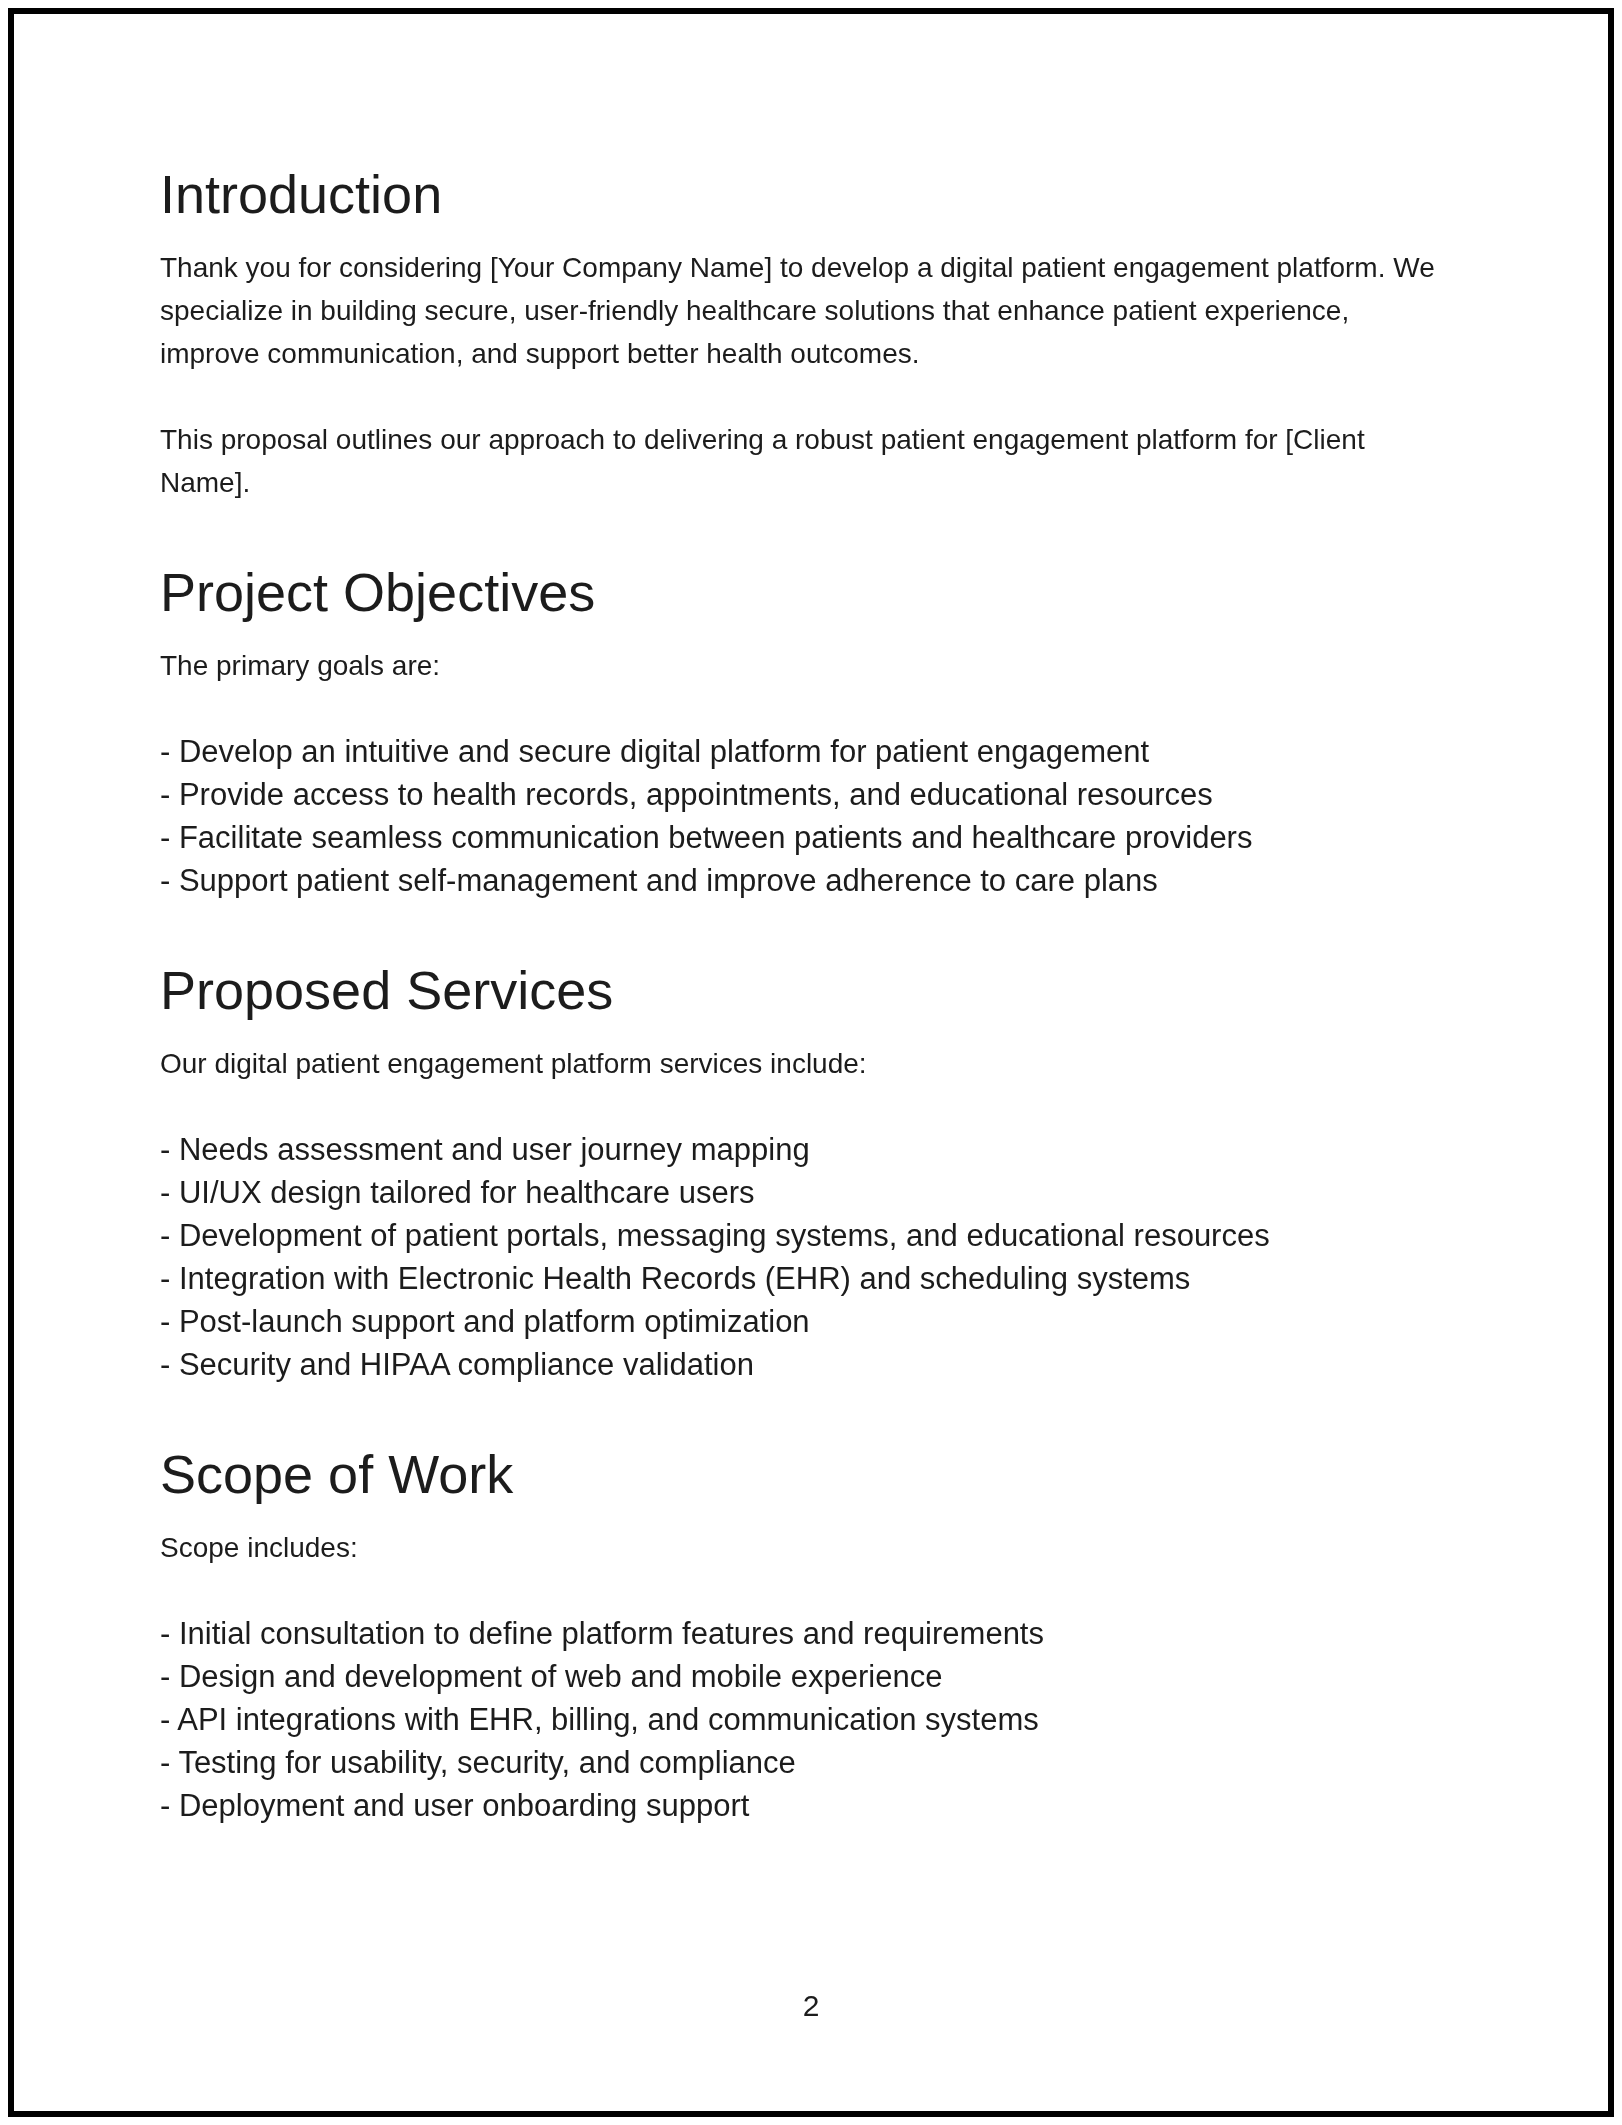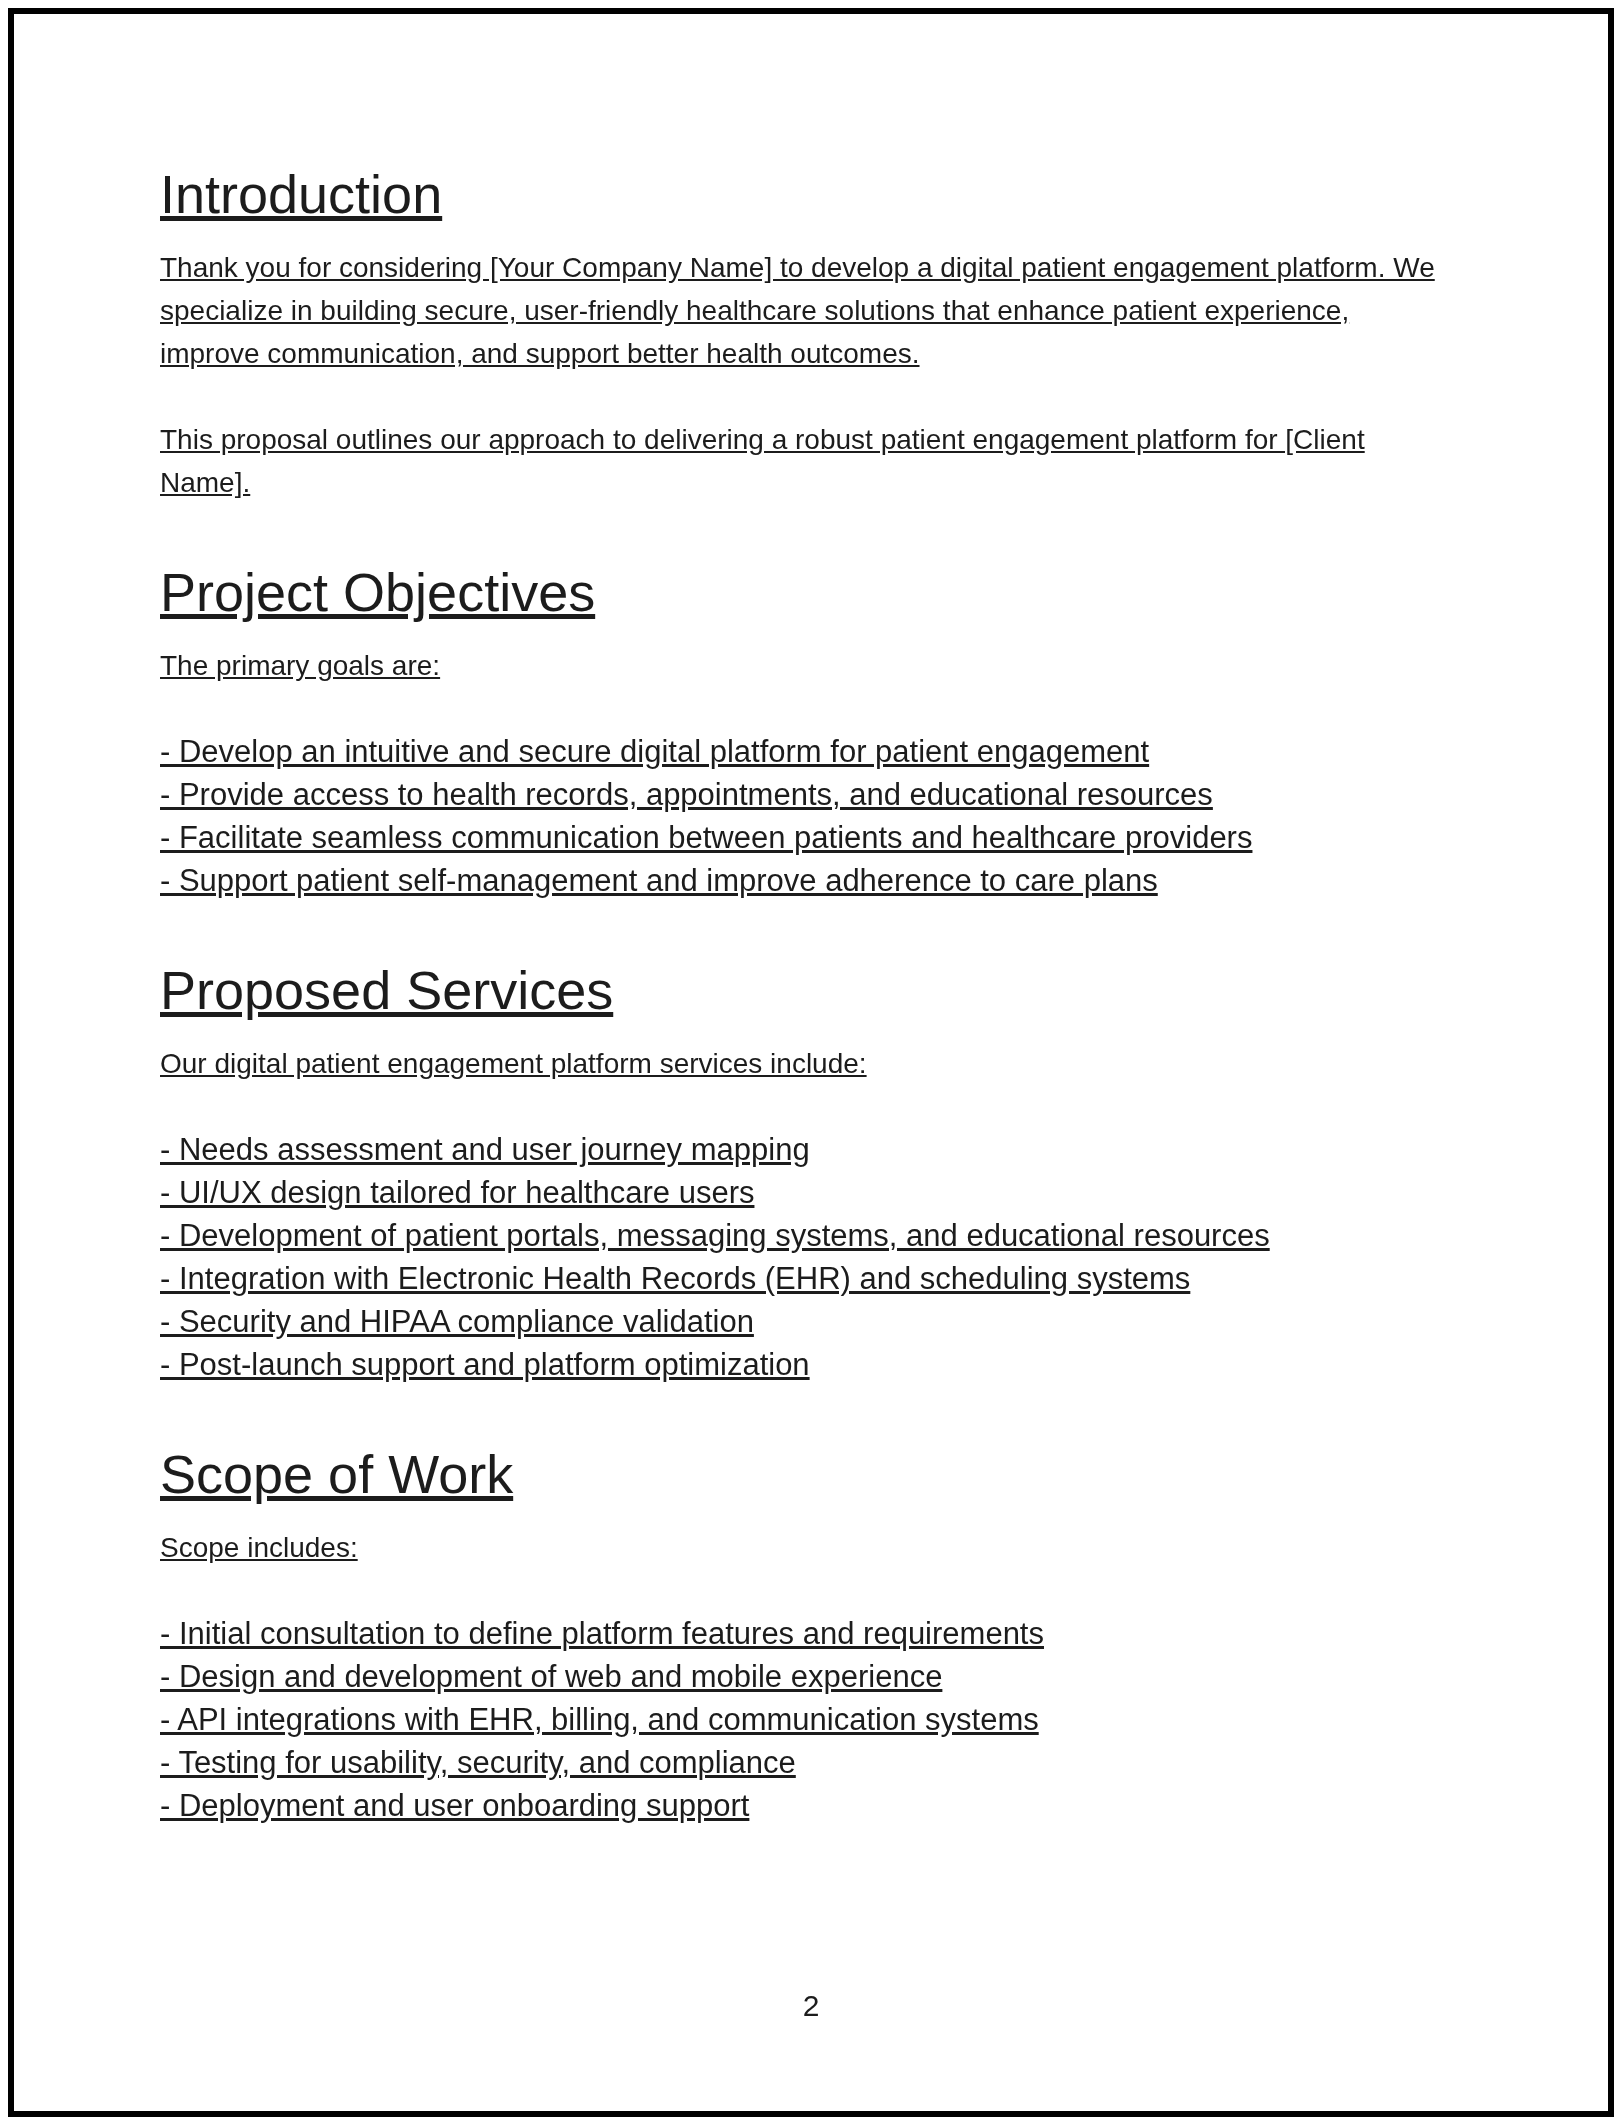--- a/index.html
+++ b/index.html
@@ -23,21 +23,20 @@
     bottom: 8px;
     border: 6px solid #000000;
     pointer-events: none;
   }
   .content {
     position: absolute;
     left: 160px;
     top: 0;
     padding-top: 163px;
     width: 1330px;
-    text-decoration: underline;
   }
   .heading {
     font-size: 54px;
     line-height: 62px;
     font-weight: 400;
     margin: 57px 0 21px 0;
     white-space: pre;
   }
   .content > .heading:first-child { margin-top: 0; }
   .para {
@@ -89,22 +88,22 @@
     <li>- Support patient self-management and improve adherence to care plans</li>
   </ul>
 
   <div class="heading">Proposed Services</div>
   <p class="para">Our digital patient engagement platform services include:</p>
   <ul class="bullet-list">
     <li>- Needs assessment and user journey mapping</li>
     <li>- UI/UX design tailored for healthcare users</li>
     <li>- Development of patient portals, messaging systems, and educational resources</li>
     <li>- Integration with Electronic Health Records (EHR) and scheduling systems</li>
+    <li>- Post-launch support and platform optimization</li>
     <li>- Security and HIPAA compliance validation</li>
-    <li>- Post-launch support and platform optimization</li>
   </ul>
 
   <div class="heading">Scope of Work</div>
   <p class="para">Scope includes:</p>
   <ul class="bullet-list">
     <li>- Initial consultation to define platform features and requirements</li>
     <li>- Design and development of web and mobile experience</li>
     <li>- API integrations with EHR, billing, and communication systems</li>
     <li>- Testing for usability, security, and compliance</li>
     <li>- Deployment and user onboarding support</li>

